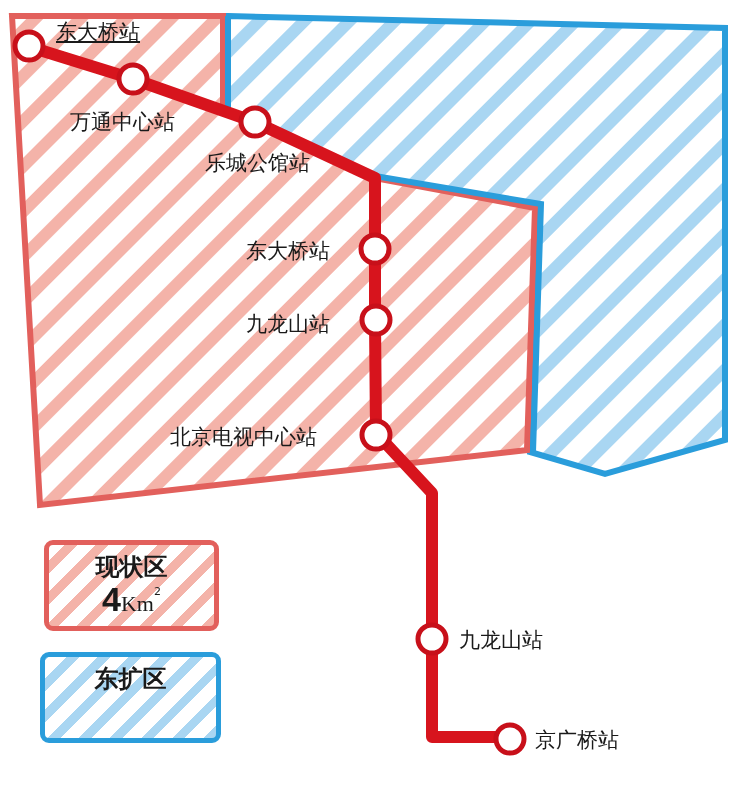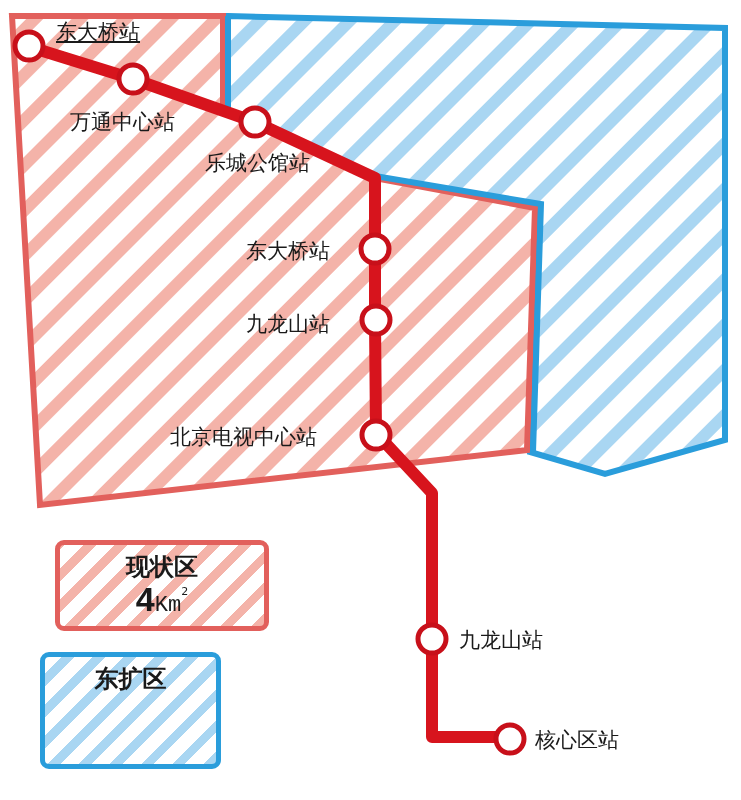--- a/index.html
+++ b/index.html
@@ -1,28 +1,28 @@
 <!DOCTYPE html>
 <html><head>
 <meta charset="utf-8">
 <style>
   html, body { margin: 0; padding: 0; background: #ffffff; }
   body { width: 741px; height: 800px; position: relative; overflow: hidden;
          font-family: "DejaVu Sans", "Liberation Sans", sans-serif; }
   #map { position: absolute; left: 0; top: 0; width: 741px; height: 800px; }
   .station-label { position: absolute; font-size: 21px; color: #1a1a1a; white-space: nowrap; line-height: 1; letter-spacing: 0px; }
   .legend-box { position: absolute; border-radius: 9px; box-sizing: border-box; text-align: center; }
-  .legend-red { left: 55px; top: 540px; width: 214px; height: 91px; border: 5px solid #e2605c;
+  .legend-red { left: 44px; top: 540px; width: 175px; height: 91px; border: 5px solid #e2605c;
     background: repeating-linear-gradient(-45deg, #f4b3a9 0 9px, #ffffff 9px 22px); }
-  .legend-blue { left: 40px; top: 652px; width: 181px; height: 117px; border: 5px solid #2a9ddb;
+  .legend-blue { left: 40px; top: 652px; width: 181px; height: 91px; border: 5px solid #2a9ddb;
     background: repeating-linear-gradient(-45deg, #a9d6f2 0 9px, #ffffff 9px 22px); }
   .legend-title { display: block; margin-top: 9px; font-size: 24px; font-weight: bold; color: #1a1a1a; line-height: 1.1; }
   .legend-area { display: block; margin-top: 2px; line-height: 1; color: #1a1a1a; }
   .legend-num { font-size: 34px; font-weight: bold; font-family: "Liberation Sans", sans-serif; }
-  .legend-unit { font-size: 22px; font-family: Liberation Mono, monospace; }
+  .legend-unit { font-size: 22px; font-family: Liberation Serif, serif; }
   .legend-sup { font-size: 11px; vertical-align: top; position: relative; top: 4px; }
 </style>
 </head>
 <body>
 
 <svg id="map" viewBox="0 0 741 800" xmlns="http://www.w3.org/2000/svg">
   <defs>
     <pattern id="redStripe" patternUnits="userSpaceOnUse" width="32" height="32" patternTransform="rotate(45)">
       <rect width="32" height="32" fill="#ffffff"></rect>
       <rect x="0" y="0" width="12" height="32" fill="#f4b3a9"></rect>
@@ -54,21 +54,21 @@
   </g>
 </svg>
 
 <div class="station-label" style="left:56px; top:22px;text-decoration:underline;">东大桥站</div>
 <div class="station-label" style="left:70px; top:112px;">万通中心站</div>
 <div class="station-label" style="left:205px; top:153px;">乐城公馆站</div>
 <div class="station-label" style="left:246px; top:241px;">东大桥站</div>
 <div class="station-label" style="left:246px; top:314px;">九龙山站</div>
 <div class="station-label" style="left:170px; top:428px;font-family:Liberation Mono, monospace;">北京电视中心站</div>
 <div class="station-label" style="left:459px; top:630px;">九龙山站</div>
-<div class="station-label" style="left:535px; top:730px;">核心区站</div>
+<div class="station-label" style="left:535px; top:730px;">京广桥站</div>
 
 <div class="legend-box legend-red">
   <span class="legend-title">现状区</span>
   <span class="legend-area">
     <span class="legend-num">4</span><span class="legend-unit">Km</span><span class="legend-sup">2</span>
   </span>
 </div>
 
 <div class="legend-box legend-blue">
   <span class="legend-title">东扩区</span>

